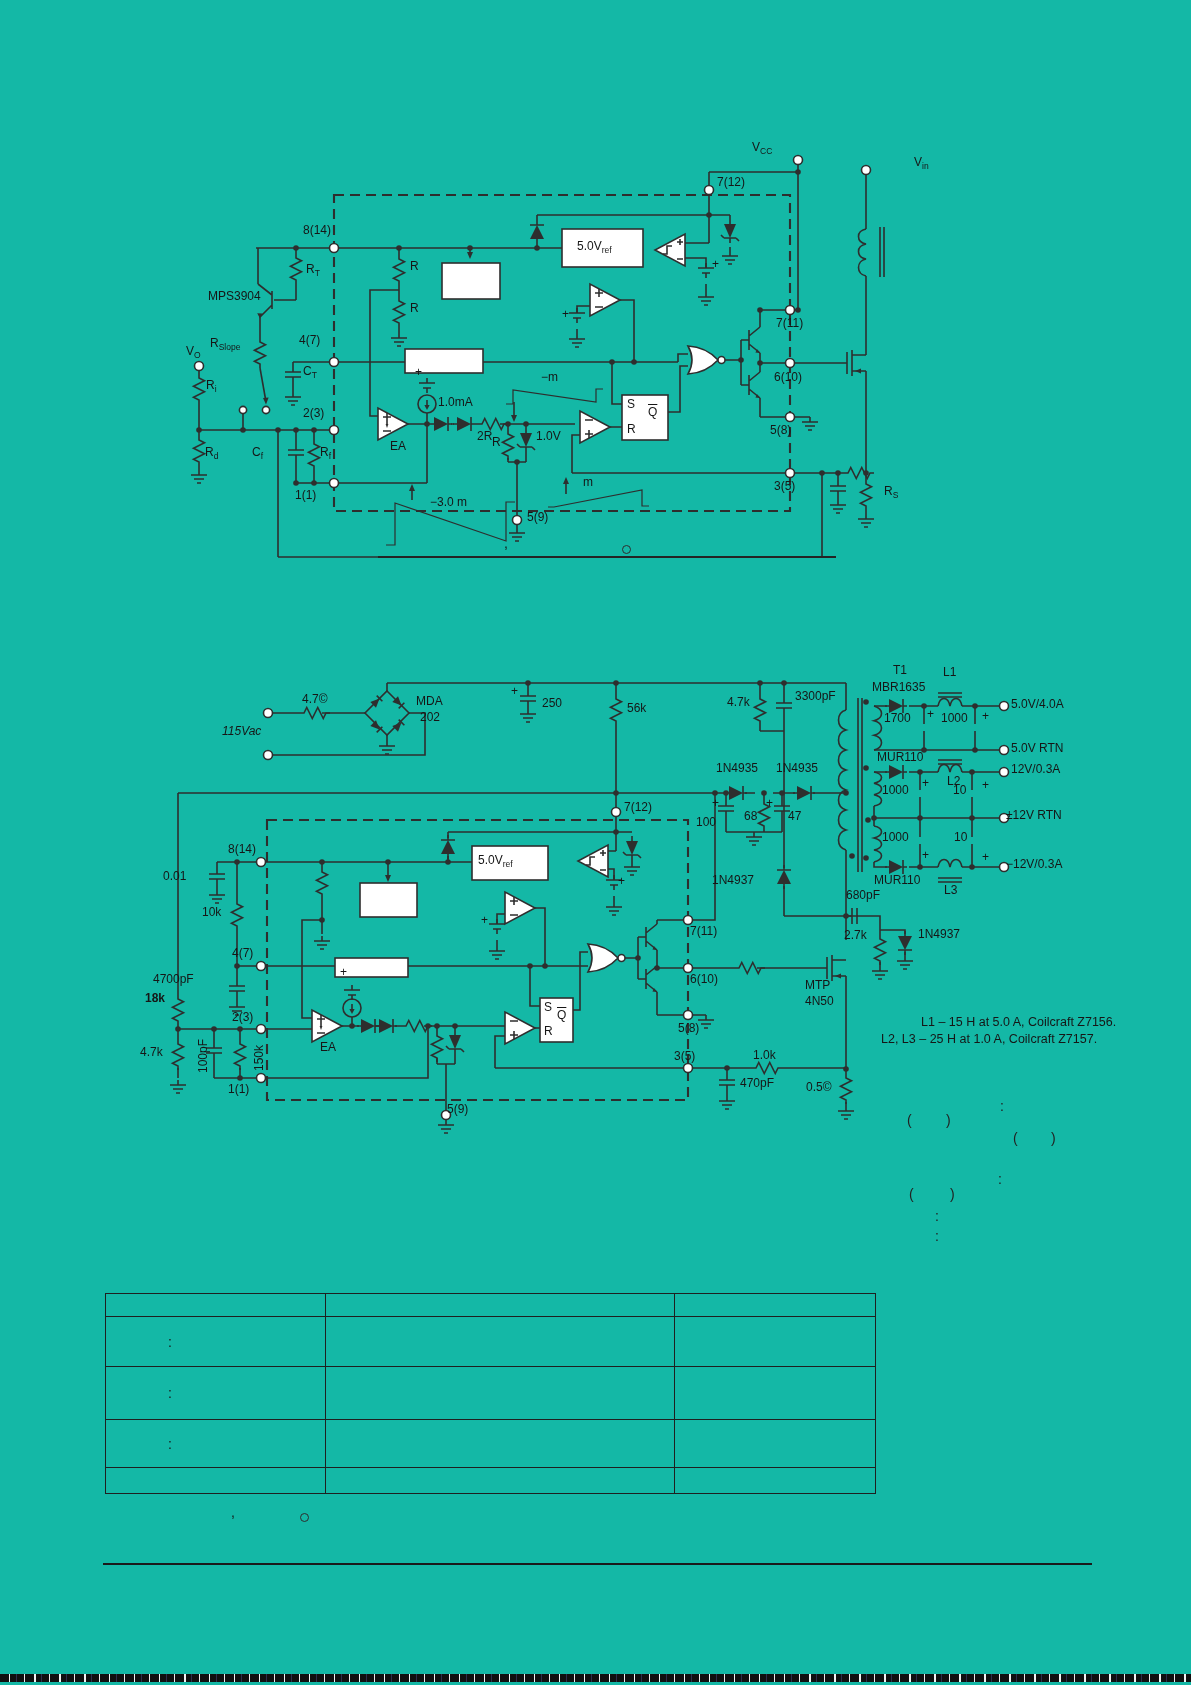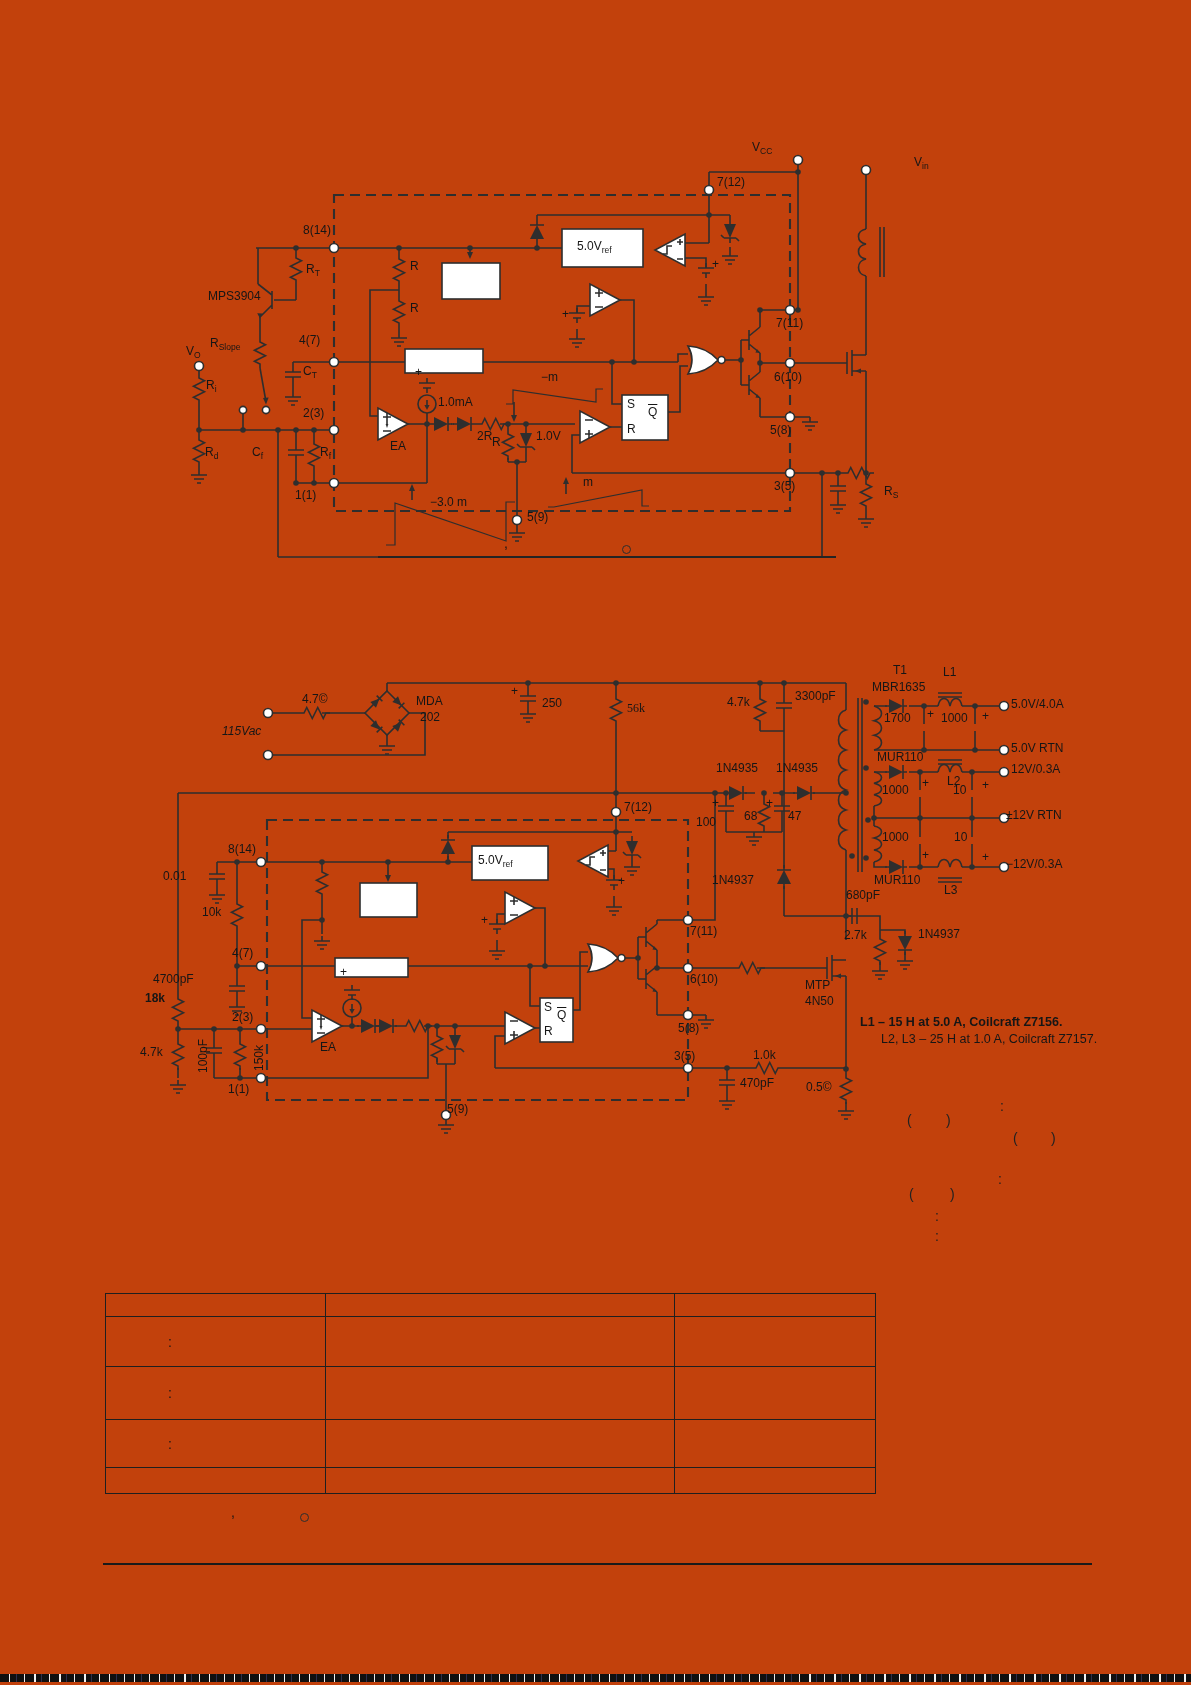--- a/index.html
+++ b/index.html
@@ -1,16 +1,16 @@
 <!DOCTYPE html>
 <html lang="ja"><head>
 <meta charset="utf-8">
 <style>
   html,body{margin:0;padding:0;background:#888;}
-  .page{position:relative;width:1191px;height:1685px;background:#c2410c;margin:0 auto;
+  .page{position:relative;width:1191px;height:1685px;background:#14b8a6;margin:0 auto;
         font-family:"Liberation Sans", sans-serif;color:#1b1b1b;overflow:hidden;}
   svg{position:absolute;left:0;top:0;}
   svg path,svg rect,svg circle,svg line,svg polyline{stroke:#2e2e2e;stroke-width:1.6;fill:none;}
   svg .f{fill:#2e2e2e;stroke:none;}
   svg .wf{fill:#ffffff;stroke:#2e2e2e;}
   svg .dsh{stroke-dasharray:10 6;stroke-width:2.1;}
   svg .thin{stroke-width:1.2;}
   .lbl{position:absolute;font-size:12px;line-height:1;white-space:nowrap;color:#161616;}
   .lbl sub{font-size:8.5px;}
   .lbl.note{font-size:12.5px;}
@@ -536,21 +536,21 @@
       <span class="lbl" style="left: 712px; top: 258px;">+</span>
       <span class="lbl" style="left: 562px; top: 308px;">+</span>
     </div>
   <div>
       <span class="lbl" style="left: 222px; top: 725px; font-style: italic;">115Vac</span>
       <span class="lbl" style="left: 302px; top: 693px;">4.7©</span>
       <span class="lbl" style="left: 416px; top: 695px;">MDA</span>
       <span class="lbl" style="left: 420px; top: 711px;">202</span>
       <span class="lbl" style="left: 511px; top: 685px;">+</span>
       <span class="lbl" style="left: 542px; top: 697px;">250</span>
-      <span class="lbl" style="left: 627px; top: 702px; font-family: Liberation Serif, serif;">56k</span>
+      <span class="lbl" style="left: 627px; top: 702px;">56k</span>
       <span class="lbl" style="left: 727px; top: 696px;">4.7k</span>
       <span class="lbl" style="left: 795px; top: 690px;">3300pF</span>
       <span class="lbl" style="left: 845px; top: 664px; margin-left: 48px;">T1</span>
       <span class="lbl" style="left: 872px; top: 681px;">MBR1635</span>
       <span class="lbl" style="left: 943px; top: 666px;">L1</span>
       <span class="lbl" style="left: 1011px; top: 698px;">5.0V/4.0A</span>
       <span class="lbl" style="left: 884px; top: 712px;">1700</span>
       <span class="lbl" style="left: 927px; top: 708px;">+</span>
       <span class="lbl" style="left: 941px; top: 712px;">1000</span>
       <span class="lbl" style="left: 982px; top: 710px;">+</span>
@@ -604,21 +604,21 @@
       <span class="lbl" style="left: 678px; top: 1022px;">5(8)</span>
       <span class="lbl" style="left: 674px; top: 1050px;">3(5)</span>
       <span class="lbl" style="left: 753px; top: 1049px;">1.0k</span>
       <span class="lbl" style="left: 228px; top: 1083px;">1(1)</span>
       <span class="lbl" style="left: 740px; top: 1077px;">470pF</span>
       <span class="lbl" style="left: 806px; top: 1081px;">0.5©</span>
       <span class="lbl" style="left: 447px; top: 1103px;">5(9)</span>
       <span class="lbl" style="left: 544px; top: 1001px;">S</span>
       <span class="lbl ov" style="left: 557px; top: 1009px;">Q</span>
       <span class="lbl" style="left: 544px; top: 1025px;">R</span>
-      <span class="lbl note" style="left: 860px; top: 1016px; font-weight: bold;">L1 – 15   H at 5.0 A, Coilcraft Z7156.</span>
+      <span class="lbl note" style="left: 921px; top: 1016px;">L1 – 15   H at 5.0 A, Coilcraft Z7156.</span>
       <span class="lbl note" style="left: 881px; top: 1033px;">L2, L3 – 25   H at 1.0 A, Coilcraft Z7157.</span>
     </div>
   <div>
       <span class="lbl cm" style="left: 504px; top: 536px;">,</span>
       <span class="ring" aria-label="。" style="left: 622px; top: 545px;"></span>
       <span class="lbl s13" style="left: 1000px; top: 1099px;">:</span>
       <span class="lbl s13" style="left: 907px; top: 1113px;">(</span>
       <span class="lbl s13" style="left: 946px; top: 1113px;">)</span>
       <span class="lbl s13" style="left: 1013px; top: 1131px;">(</span>
       <span class="lbl s13" style="left: 1051px; top: 1131px;">)</span>

